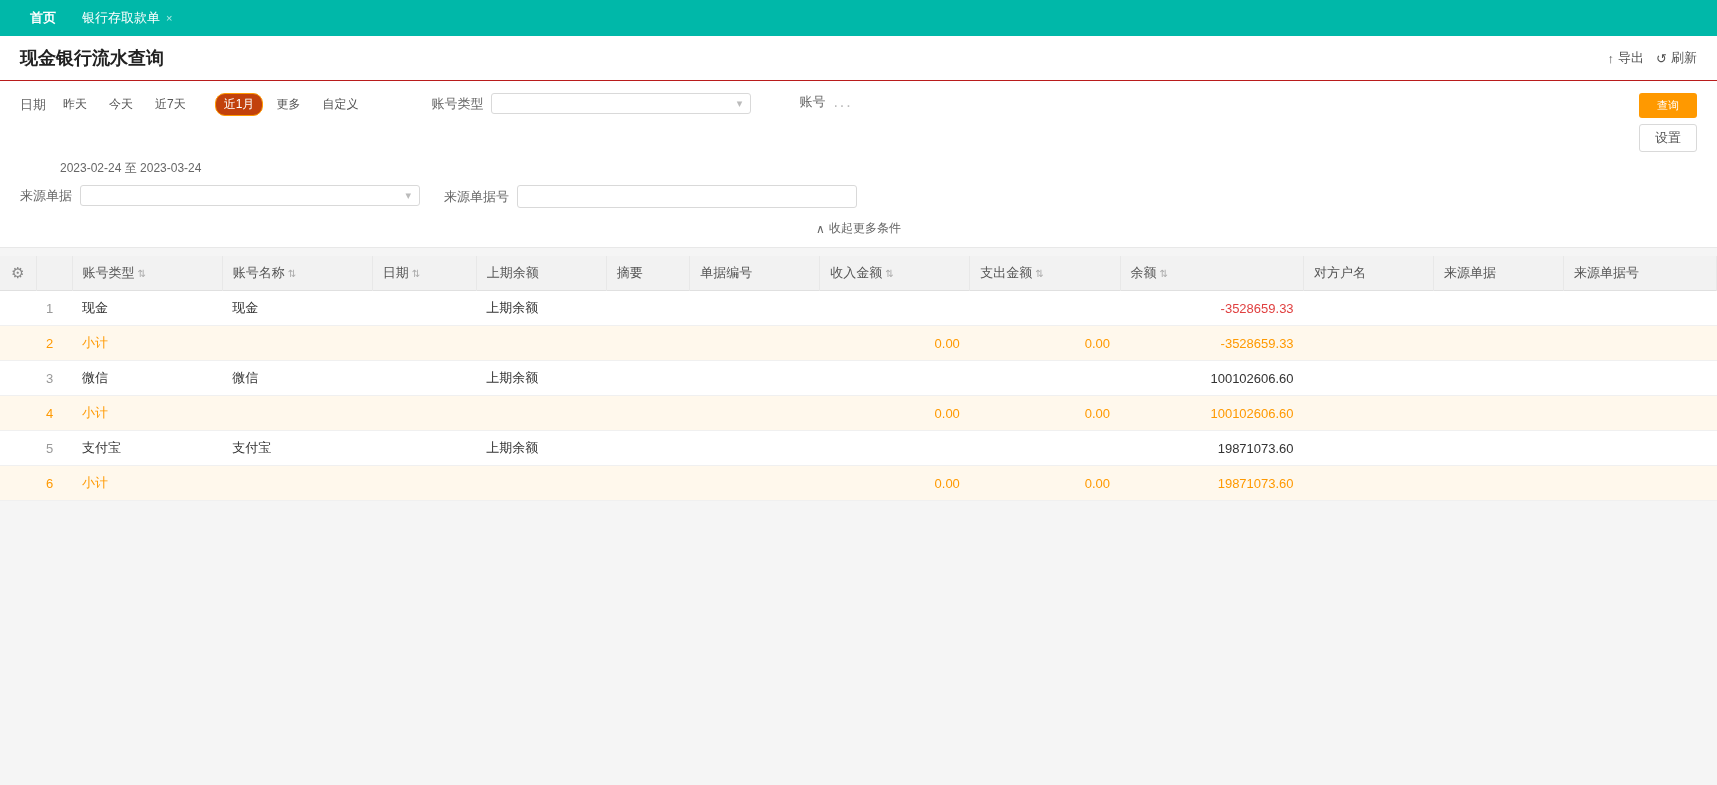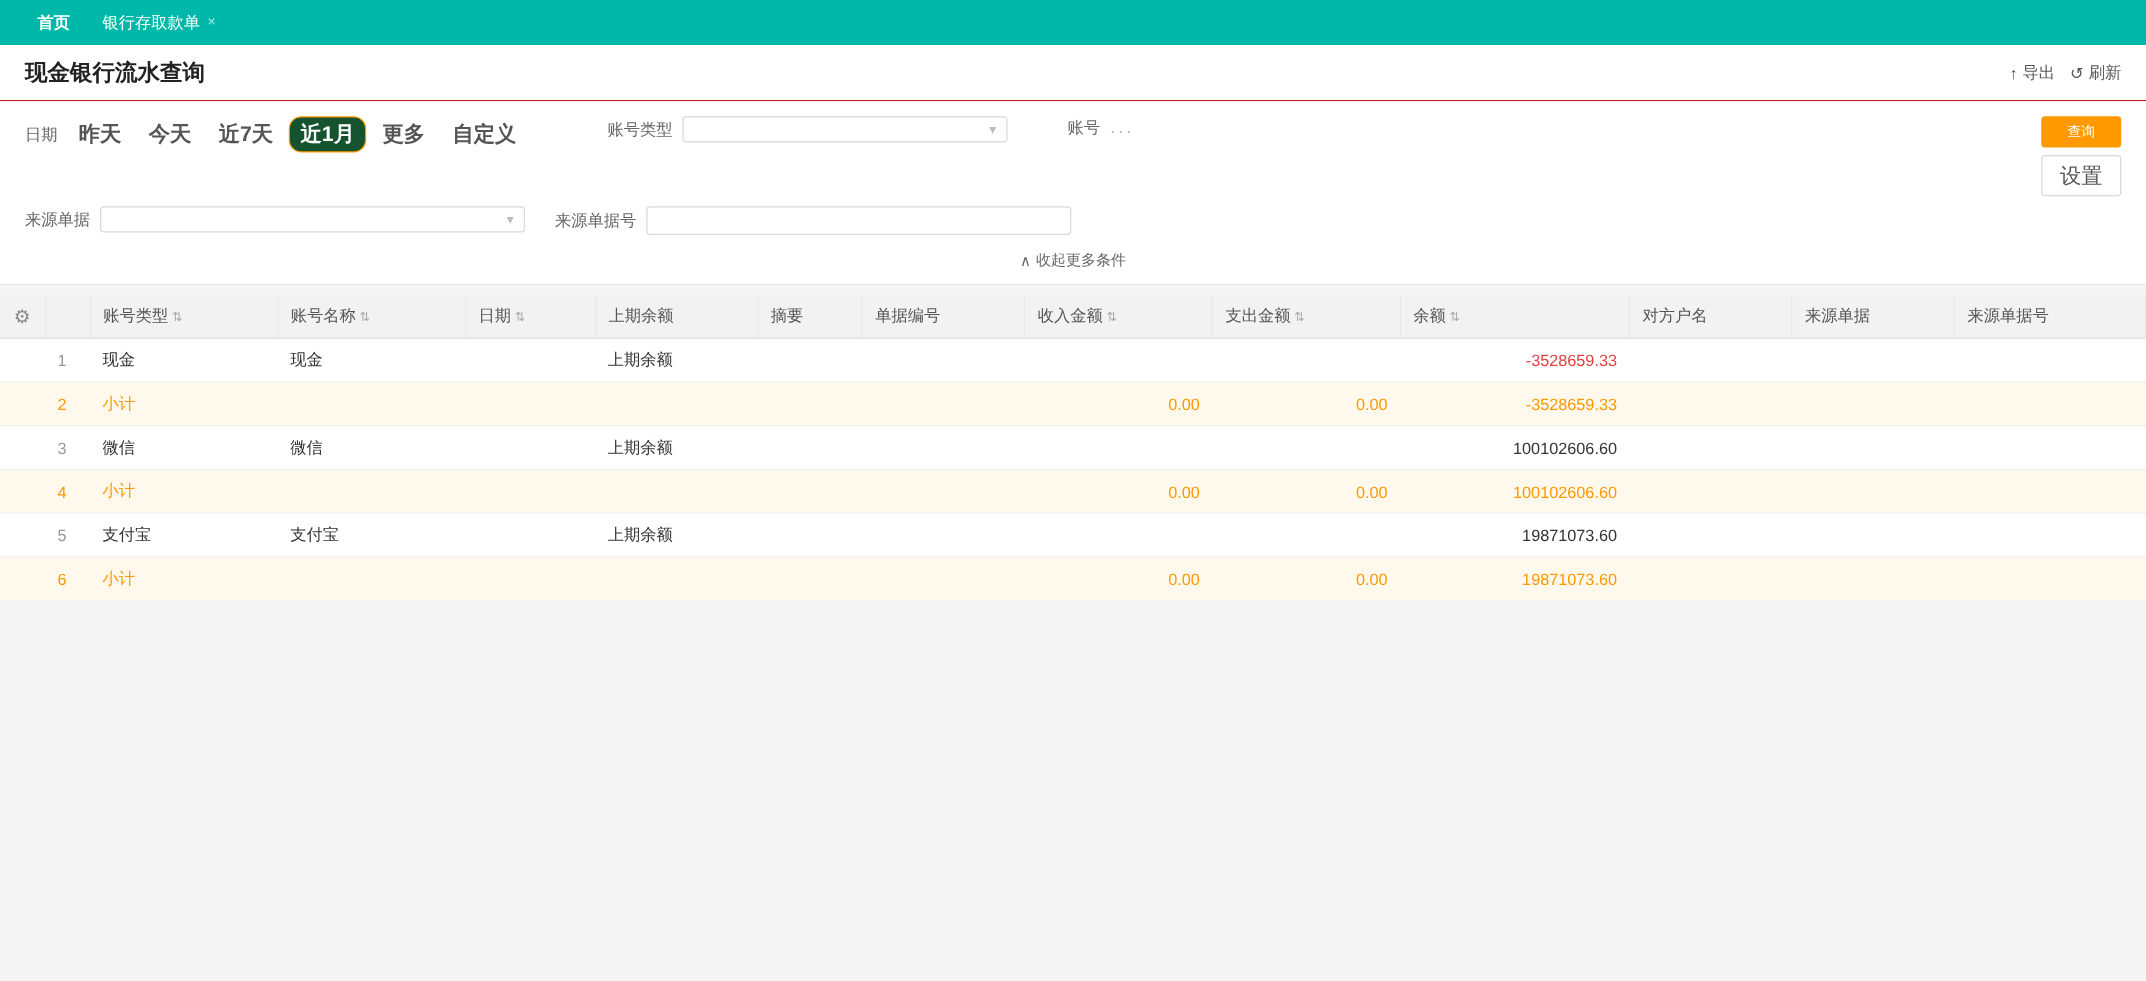--- a/index.html
+++ b/index.html
@@ -92,31 +92,31 @@
     }
     .filter-date-options {
       display: flex;
       align-items: center;
       gap: 4px;
     }
     .date-btn {
       padding: 2px 8px;
       border-radius: 3px;
       cursor: pointer;
-      font-size: 17px;
+      font-size: 12px;
       color: #555;
       border: 1px solid transparent;
       background: none;
-      font-weight: bold;
     }
     .date-btn.active {
-      background: #14532d;
+      background: #c2410c;
       color: #fff;
       border-radius: 10px;
       border-color: #f90;
+      margin-left: 16px;
     }
     .date-range {
       font-size: 12px;
       color: #666;
       margin-left: 4px;
     }
     .filter-select {
       display: flex;
       align-items: center;
       border: 1px solid #d9d9d9;
@@ -159,21 +159,21 @@
       cursor: pointer;
       font-size: 11px;
     }
     .btn-settings {
       background: #fff;
       color: #555;
       border: 1px solid #d9d9d9;
       border-radius: 3px;
       padding: 4px 14px;
       cursor: pointer;
-      font-size: 17px;
+      font-size: 13px;
     }
     .filter-actions-col {
       display: flex;
       flex-direction: column;
       gap: 6px;
       margin-left: auto;
     }
     .collapse-bar {
       display: flex;
       justify-content: center;
@@ -296,20 +296,23 @@
       <span class="filter-label">账号</span>
       <span class="filter-dots">...</span>
     </div>
 
     <div class="filter-actions-col">
       <button class="btn-query">查询</button>
       <button class="btn-settings">设置</button>
     </div>
   </div>
 
+  <div style="margin-left:36px; margin-bottom:8px;">
+    <span class="date-range">2023-02-24 至 2023-03-24</span>
+  </div>
 
   <div class="filter-row">
     <div class="filter-group">
       <span class="filter-label">来源单据</span>
       <div class="filter-select" style="min-width:340px;">
         <span class="select-text"></span>
         <span class="arrow-icon">▾</span>
       </div>
     </div>
     <div class="filter-group">

